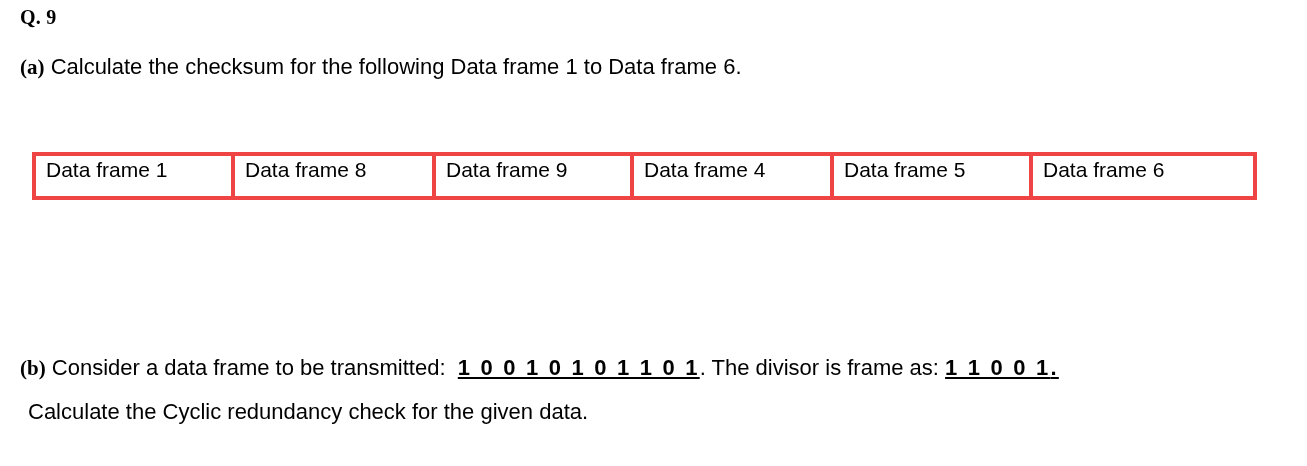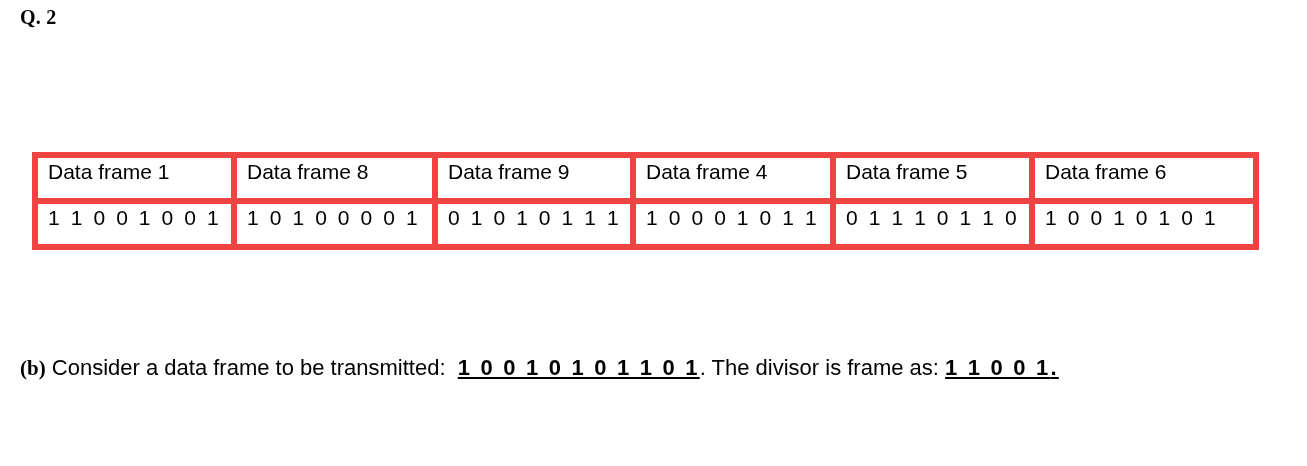--- a/index.html
+++ b/index.html
@@ -66,21 +66,21 @@
   
   .frames-table {
     position: absolute;
     left: 32px;
     top: 152px;
     width: 1221px;
     border-collapse: collapse;
     table-layout: fixed;
   }
   .frames-table td {
-    border: 6px solid #ef4444;
+    border: 4px solid #ef4444;
     padding: 1px 0 12px 10px;
     font-family: "Liberation Sans", sans-serif;
     font-size: 21px;
     line-height: 1.28;
     white-space: nowrap;
     vertical-align: middle;
     text-align: left;
   }
   .frames-table tr.header-row td {
     font-size: 21px;
@@ -96,50 +96,48 @@
   .col-3 { width: 198px; }
   .col-4 { width: 200px; }
   .col-5 { width: 199px; }
   .col-6 { width: 224px; }
 </style>
 </head>
 <body>
 
 <div class="page">
 
-  <div class="q-heading">Q. 2</div>
+  <div class="q-heading">Q. 9</div>
 
+  <div class="part-line part-a">
+    <span class="part-label">(a)</span><span class="part-text"> </span><span class="part-text">Calculate the checksum for the following Data frame 1 to Data frame 6.</span>
+  </div>
 
   <table class="frames-table">
     <colgroup>
       <col class="col-1">
         <col class="col-2">
         <col class="col-3">
       <col class="col-4">
         <col class="col-5">
         <col class="col-6">
     </colgroup>
     <tbody>
       <tr class="header-row">
         <td>Data frame 1</td>
         <td>Data frame 8</td>
         <td>Data frame 9</td>
         <td>Data frame 4</td>
         <td>Data frame 5</td>
         <td>Data frame 6</td>
       </tr>
-      <tr class="bits-row">
-        <td>1 1 0 0 1 0 0 1</td>
-        <td>1 0 1 0 0 0 0 1</td>
-        <td>0 1 0 1 0 1 1 1</td>
-        <td>1 0 0 0 1 0 1 1</td>
-        <td>0 1 1 1 0 1 1 0</td>
-        <td>1 0 0 1 0 1 0 1</td>
-      </tr>
     </tbody>
   </table>
 
   <div class="part-line part-b">
     <span class="part-label">(b)</span><span class="part-text"> </span><span class="part-text">Consider a data frame to be transmitted:</span><span class="part-text">&nbsp; </span><span class="bits-bold">1 0 0 1 0 1 0 1 1 0 1</span><span class="part-text">. The divisor is frame as:</span><span class="part-text"> </span><span class="bits-bold">1 1 0 0 1</span><span class="bits-bold">.</span>
   </div>
 
+  <div class="part-line part-b2">
+    <span class="part-text">Calculate the Cyclic redundancy check for the given data.</span>
+  </div>
 
 </div>
 
 </body></html>

